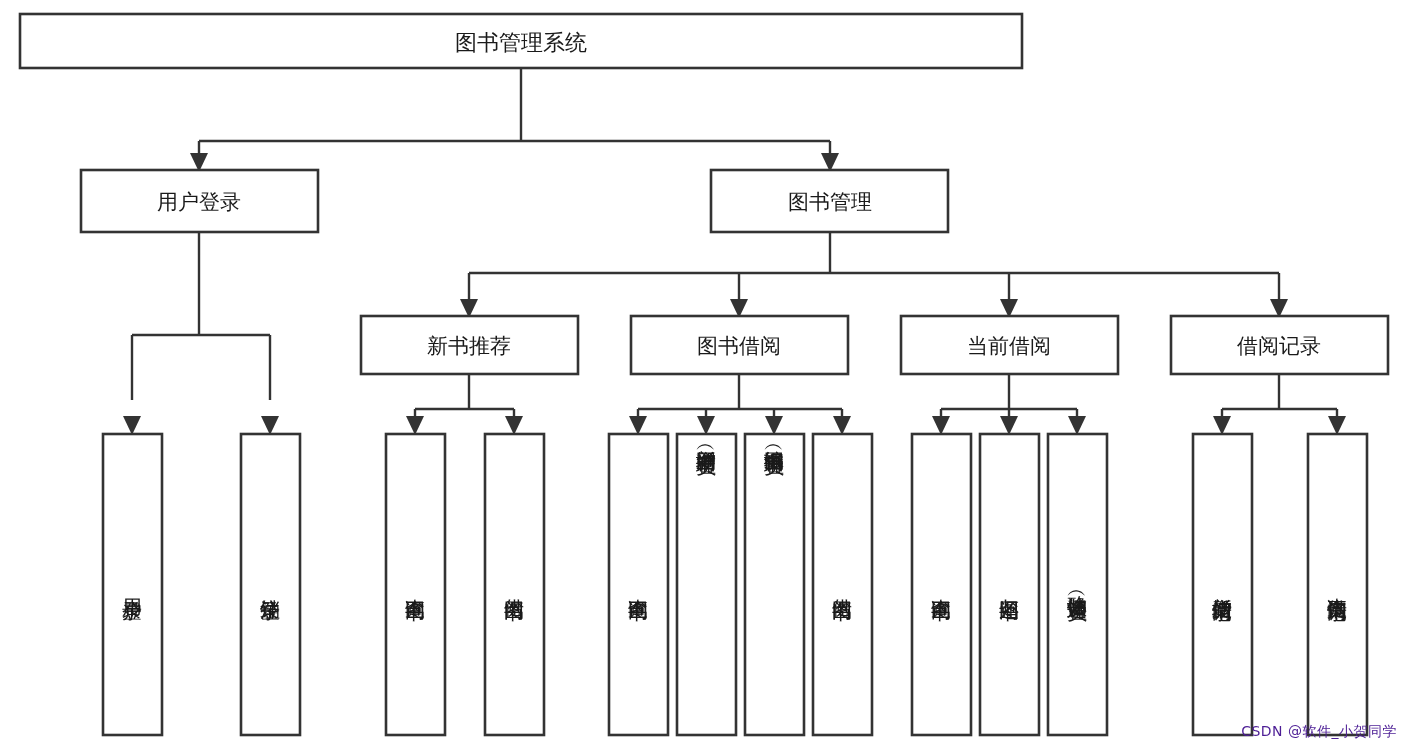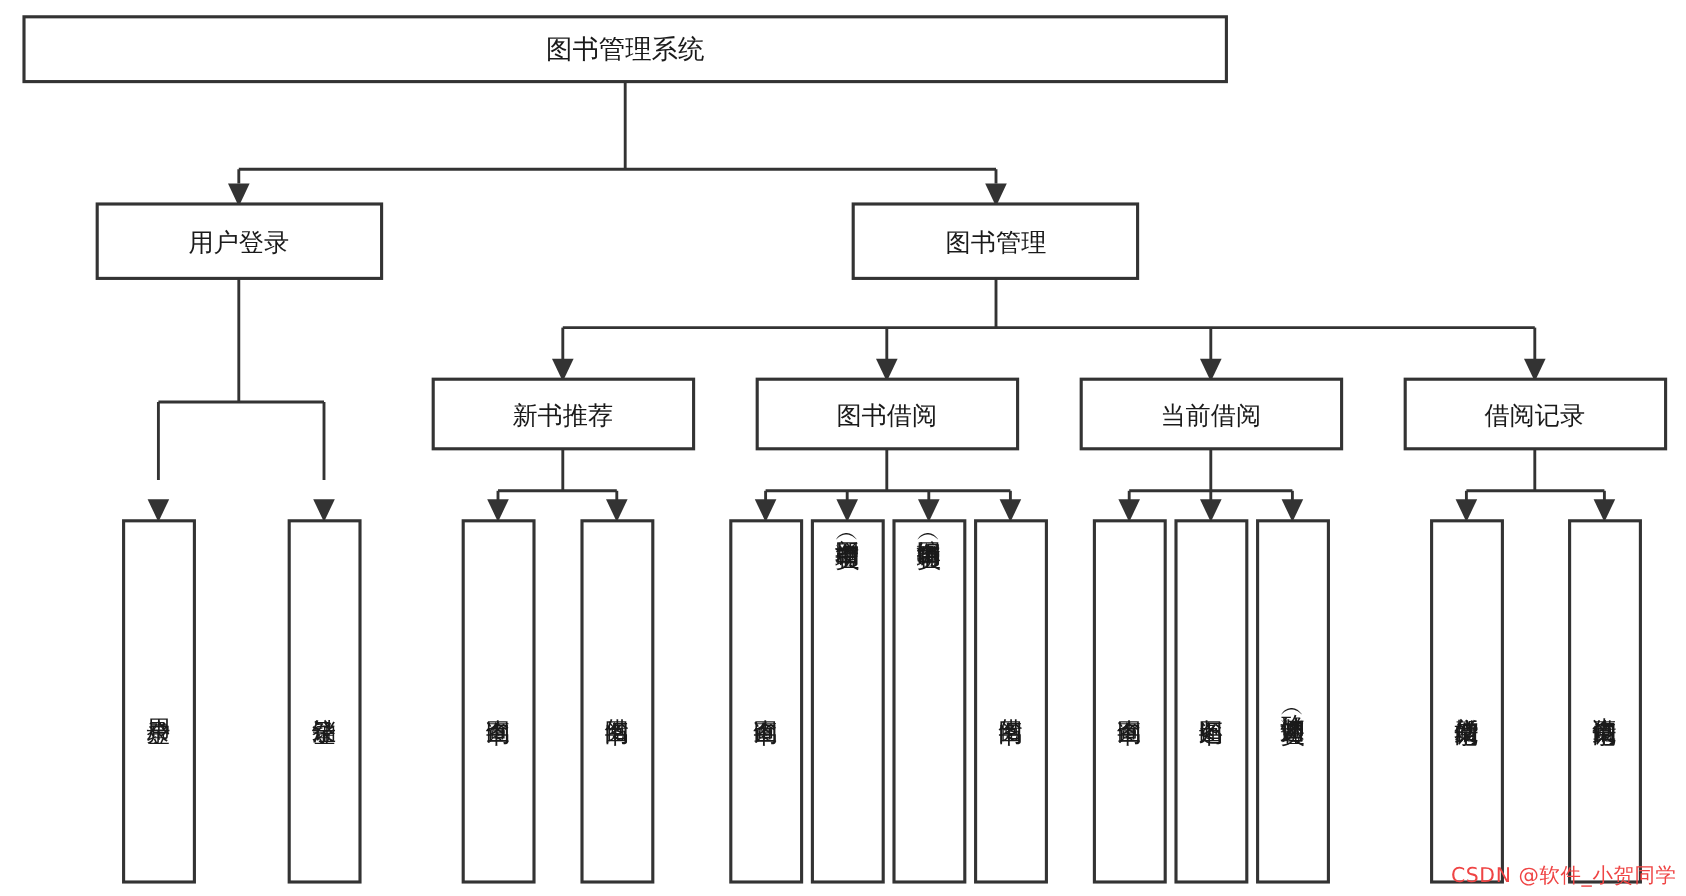--- a/index.html
+++ b/index.html
@@ -64,22 +64,22 @@
     letter-spacing: 1px;
     white-space: nowrap;
     text-align: center;
     pointer-events: none;
   }
   .watermark {
     position: absolute;
     right: 8px;
     bottom: 6px;
     font-family: "DejaVu Sans", "Liberation Sans", sans-serif;
-    font-size: 17px;
-    color: #ef4444;
+    font-size: 14px;
+    color: #4c1d95;
     white-space: nowrap;
     letter-spacing: 0.5px;
     margin-left: 34px;
   }
 </style>
 </head>
 <body>
 
 <div id="page">
 

